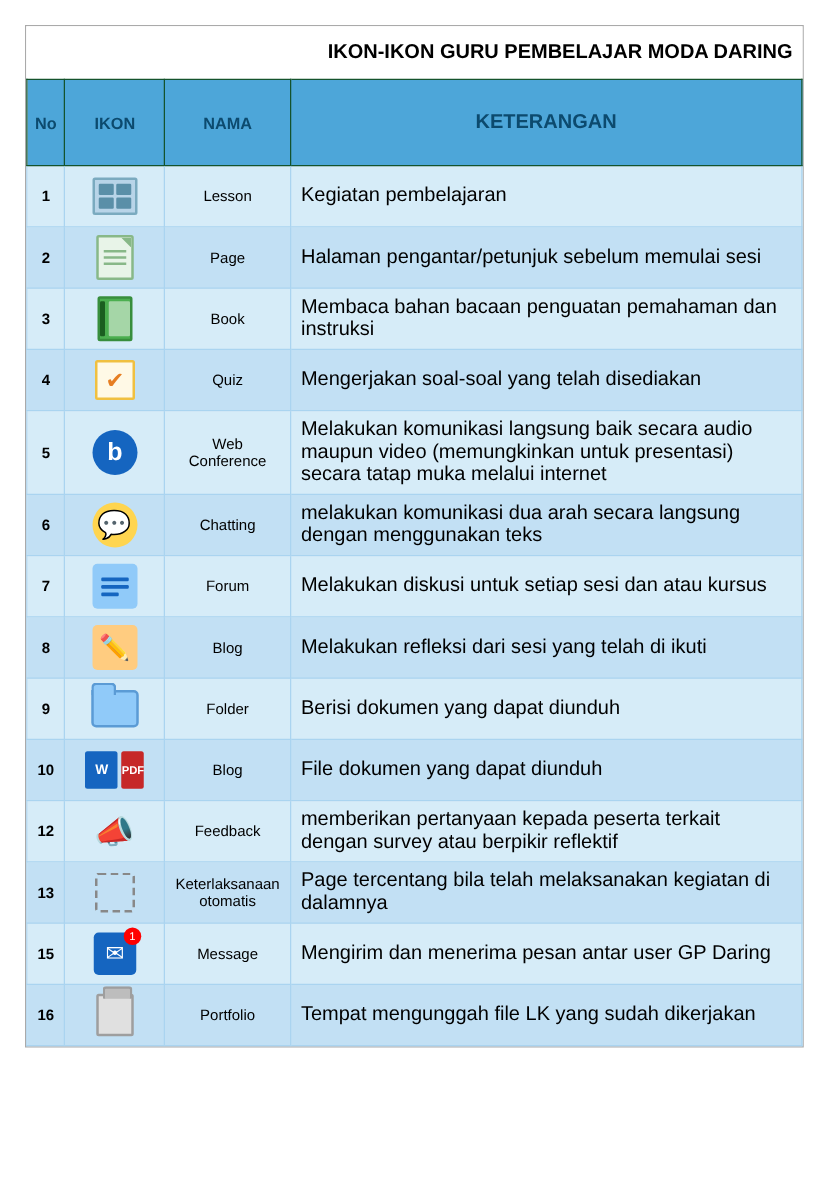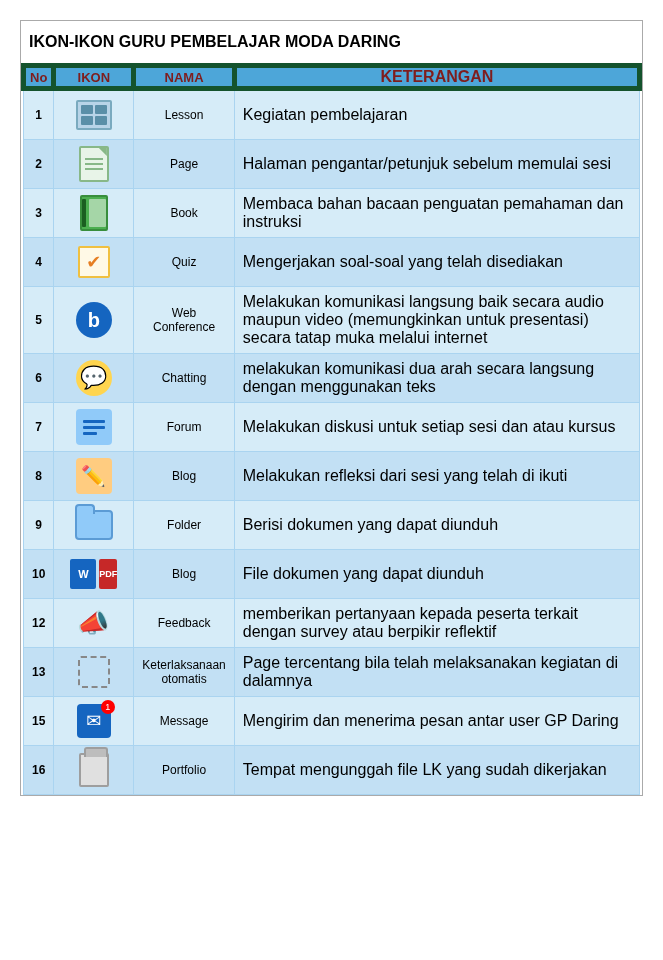--- a/index.html
+++ b/index.html
@@ -8,39 +8,39 @@
       background: #fff;
       display: flex;
       justify-content: center;
       padding: 20px;
     }
     .container {
       width: 623px;
       border: 1px solid #aaa;
     }
     .main-title {
-      text-align: left;
+      text-align: right;
       font-size: 16px;
       font-weight: bold;
       padding: 12px 8px;
       background: #fff;
       color: #000;
     }
     table {
       width: 100%;
       border-collapse: collapse;
     }
     thead tr th {
       background: #4da6d9;
-      color: #7f1d1d;
+      color: #0c4a6e;
       font-weight: bold;
       font-size: 13px;
       text-align: center;
-      padding: 0 4px;
-      border: 5px solid #14532d;
+      padding: 25px 4px;
+      border: 1px solid #14532d;
     }
     tbody tr {
       background: #d6ecf8;
     }
     tbody tr:nth-child(even) {
       background: #c2e0f4;
     }
     tbody tr td {
       border: 1px solid #aad4f0;
       padding: 6px 8px;

